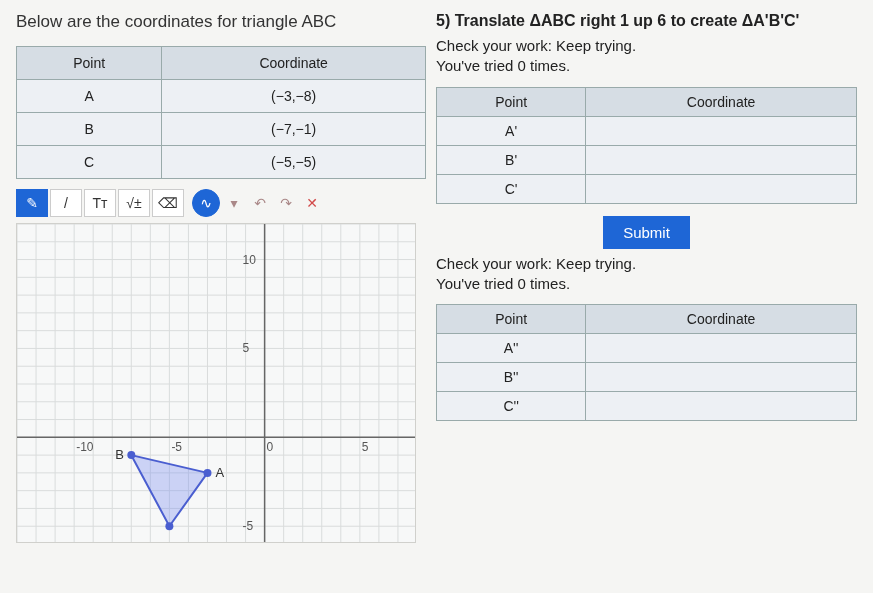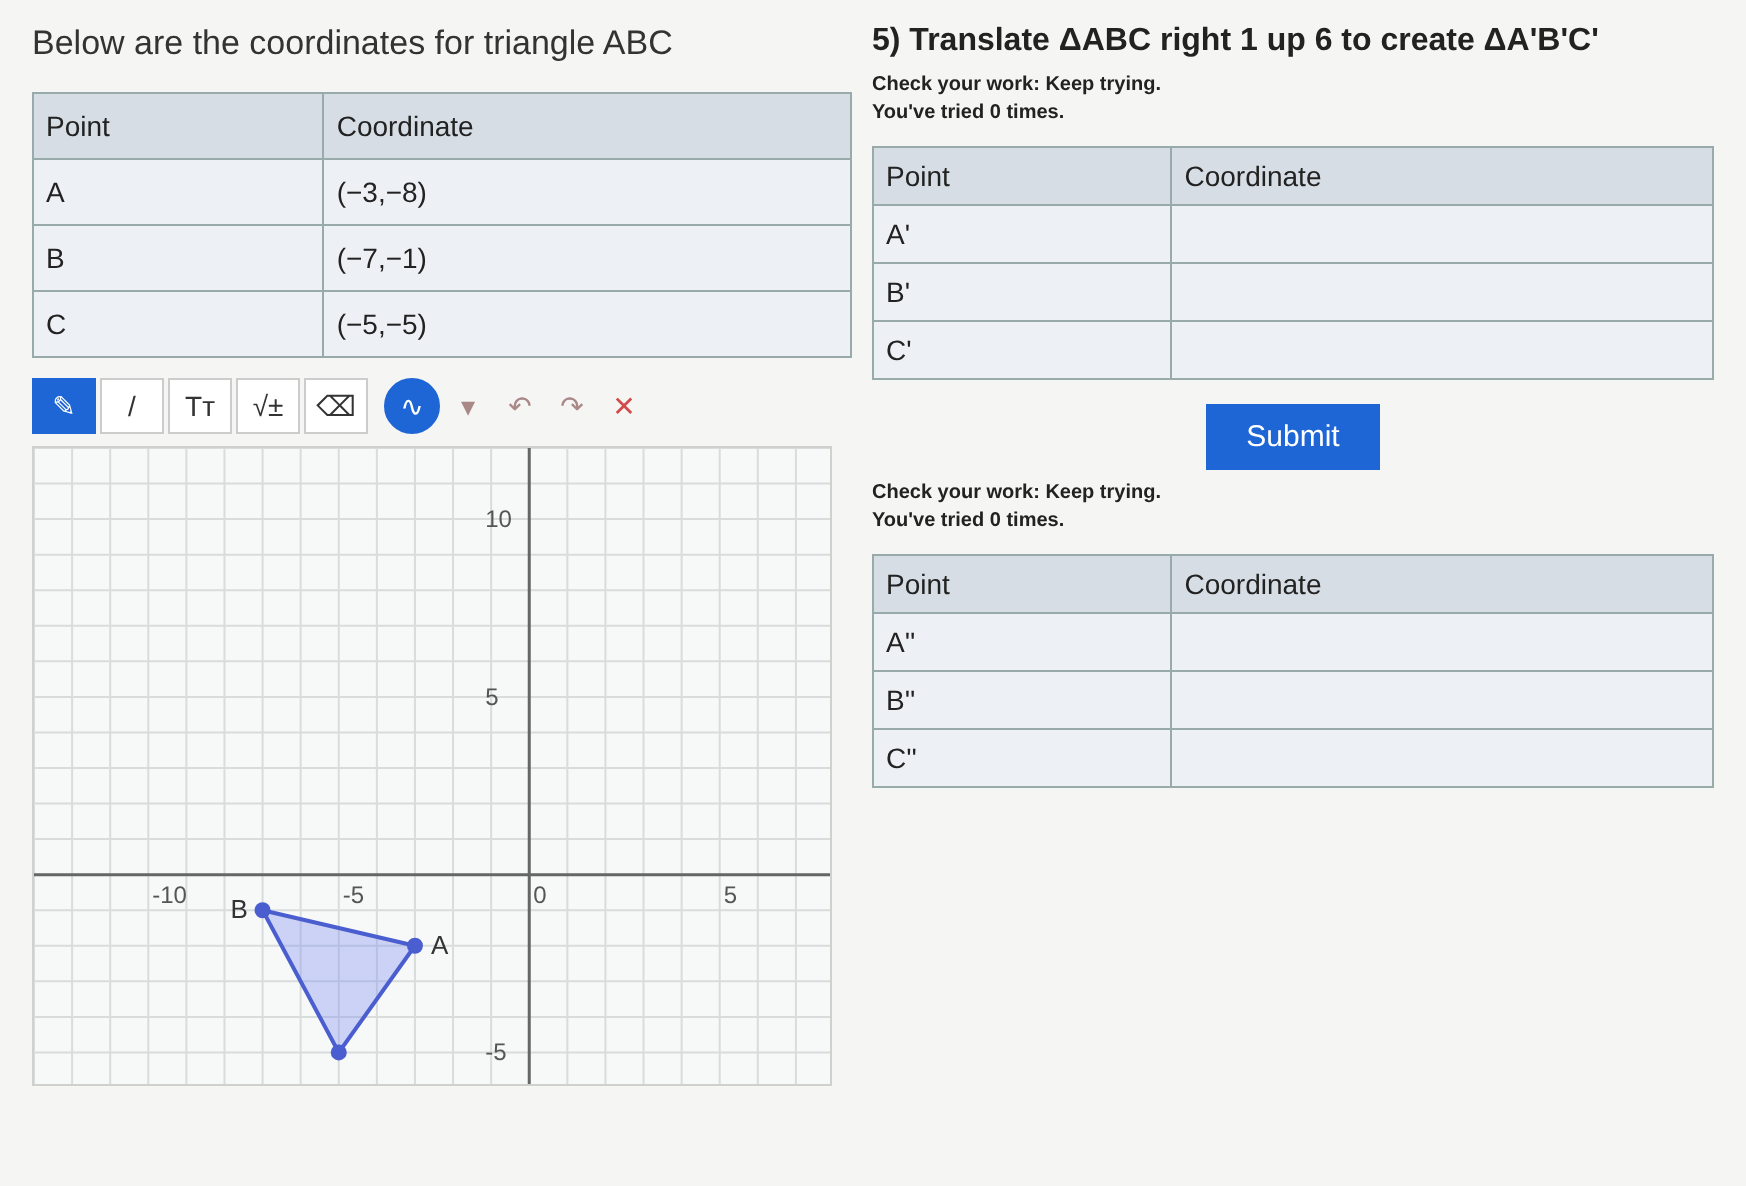--- a/index.html
+++ b/index.html
@@ -26,21 +26,21 @@
   }
   table.coord {
     border-collapse: collapse;
     width: 100%;
     background: #edf0f4;
     font-size: 14px;
   }
   table.coord th, table.coord td {
     border: 1px solid #9aa;
     padding: 8px 6px;
-    text-align: left;
+    text-align: center;
     font-weight: normal;
   }
   table.coord th {
     background: #d6dde4;
   }
   table.coord.small th, table.coord.small td { padding: 6px; }
   .toolbar {
     display: flex;
     align-items: center;
     gap: 2px;
@@ -75,21 +75,21 @@
     width: 400px;
     height: 320px;
     position: relative;
     overflow: hidden;
   }
   .q h2, .q .qtitle {
     font-size: 16px;
     font-weight: bold;
     margin: 0 0 6px 0;
   }
-  .check { font-size: 10px; margin: 2px 0 10px 0; line-height: 1.35; font-weight: bold; }
+  .check { font-size: 15px; margin: 2px 0 10px 0; line-height: 1.35; }
   .submit {
     background: #1e66d6;
     color: #fff;
     border: none;
     padding: 8px 20px;
     font-size: 15px;
     cursor: pointer;
     display: block;
     margin: 12px auto 5px auto;
   }

